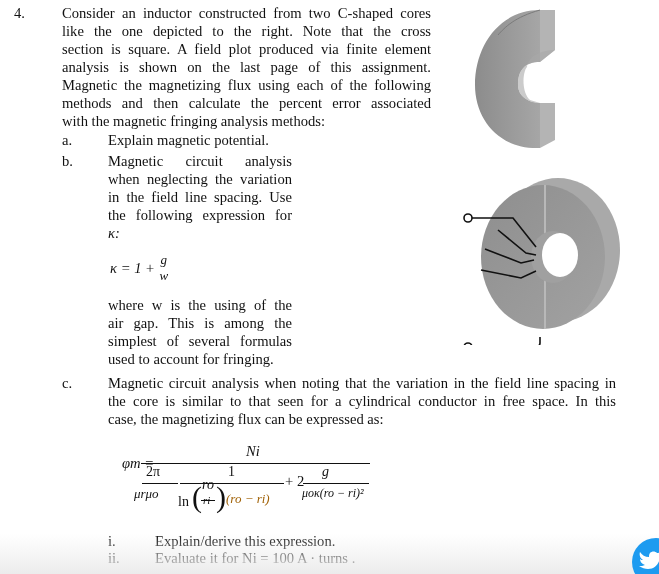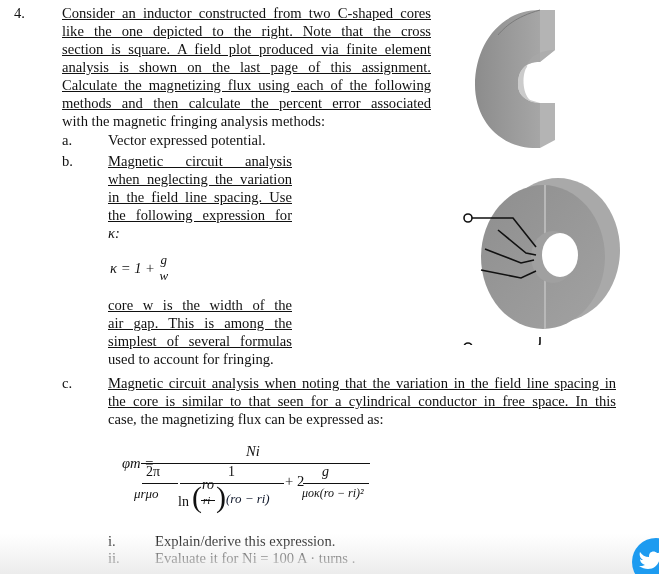--- a/index.html
+++ b/index.html
@@ -10,69 +10,69 @@
     color: #111;
     font-size: 14.6px;
   }
   .bottom-fade {
     position: absolute; left: 0; right: 0; bottom: 0; height: 40px;
     background: linear-gradient(to bottom, rgba(255,255,255,0) 0%, #ececec 100%);
     pointer-events: none;
   }
   .abs { position: absolute; }
   .line { position: absolute; white-space: nowrap; line-height: 18px; }
-  .just { text-align: justify; text-align-last: justify; white-space: normal; text-decoration: underline; }
+  .just { text-align: justify; text-align-last: justify; white-space: normal; }
   .it { font-style: italic; }
-  .red { color: #0f172a; }
+  .red { color: #a16207; }
   .frac { display: inline-block; vertical-align: middle; text-align: center; }
   .frac > span { display: block; line-height: 16px; }
   .frac .num { border-bottom: 1px solid #111; padding: 0 2px; }
   .math { font-family: "Liberation Serif", "DejaVu Serif", serif; }
   .twitter {
     position: absolute; left: 632px; width: 48px; height: 48px; top: 538px;
     border-radius: 50%; background: #1d9bf0;
   }
 </style>
 </head>
 <body>
 
 <div class="line" style="left:14px; top:4px;">4.</div>
 
 <div>
   <div class="line just" style="left:62px; top:4px; width:369px;">Consider an inductor constructed from two C-shaped cores</div>
   <div class="line just" style="left:62px; top:22px; width:369px;">like the one depicted to the right.  Note that the cross</div>
   <div class="line just" style="left:62px; top:40px; width:369px;">section is square.  A field plot produced via finite element</div>
   <div class="line just" style="left:62px; top:58px; width:369px;">analysis is shown on the last page of this assignment.</div>
-  <div class="line just" style="left:62px; top:76px; width:369px;">Calculate the magnetizing flux using each of the following</div>
+  <div class="line just" style="left:62px; top:76px; width:369px;">Magnetic the magnetizing flux using each of the following</div>
   <div class="line just" style="left:62px; top:94px; width:369px;">methods and then calculate the percent error associated</div>
   <div class="line" style="left:62px; top:112px;">with the magnetic fringing analysis methods:</div>
 </div>
 
 <div class="line" style="left:62px; top:131px;">a.</div>
-<div class="line" style="left:108px; top:131px;">Vector expressed potential.</div>
+<div class="line" style="left:108px; top:131px;">Explain magnetic potential.</div>
 
 <div class="line" style="left:62px; top:152px;">b.</div>
 <div>
   <div class="line just" style="left:108px; top:152px; width:184px;">Magnetic circuit analysis</div>
   <div class="line just" style="left:108px; top:170px; width:184px;">when neglecting the variation</div>
   <div class="line just" style="left:108px; top:188px; width:184px;">in the field line spacing.  Use</div>
   <div class="line just" style="left:108px; top:206px; width:184px;">the following expression for</div>
   <div class="line it" style="left:108px; top:224px;">κ:</div>
 </div>
 
 <div class="abs math" style="left:110px; top:252px;">
   <span class="it" style="vertical-align:middle;">κ = 1 +</span>
   <span class="frac" style="font-size:13px;">
     <span class="num it" style="border-bottom:none;">g</span>
     <span class="it">w</span>
   </span>
 </div>
 
 <div>
-  <div class="line just" style="left:108px; top:296px; width:184px;">core w is the width of the</div>
+  <div class="line just" style="left:108px; top:296px; width:184px;">where w is the using of the</div>
   <div class="line just" style="left:108px; top:314px; width:184px;">air gap.  This is among the</div>
   <div class="line just" style="left:108px; top:332px; width:184px;">simplest of several formulas</div>
   <div class="line" style="left:108px; top:350px;">used to account for fringing.</div>
 </div>
 
 <div class="line" style="left:62px; top:374px;">c.</div>
 <div>
   <div class="line just" style="left:108px; top:374px; width:508px;">Magnetic circuit analysis when noting that the variation in the field line spacing in</div>
   <div class="line just" style="left:108px; top:392px; width:508px;">the core is similar to that seen for a cylindrical conductor in free space.  In this</div>
   <div class="line" style="left:108px; top:410px;">case, the magnetizing flux can be expressed as:</div>

